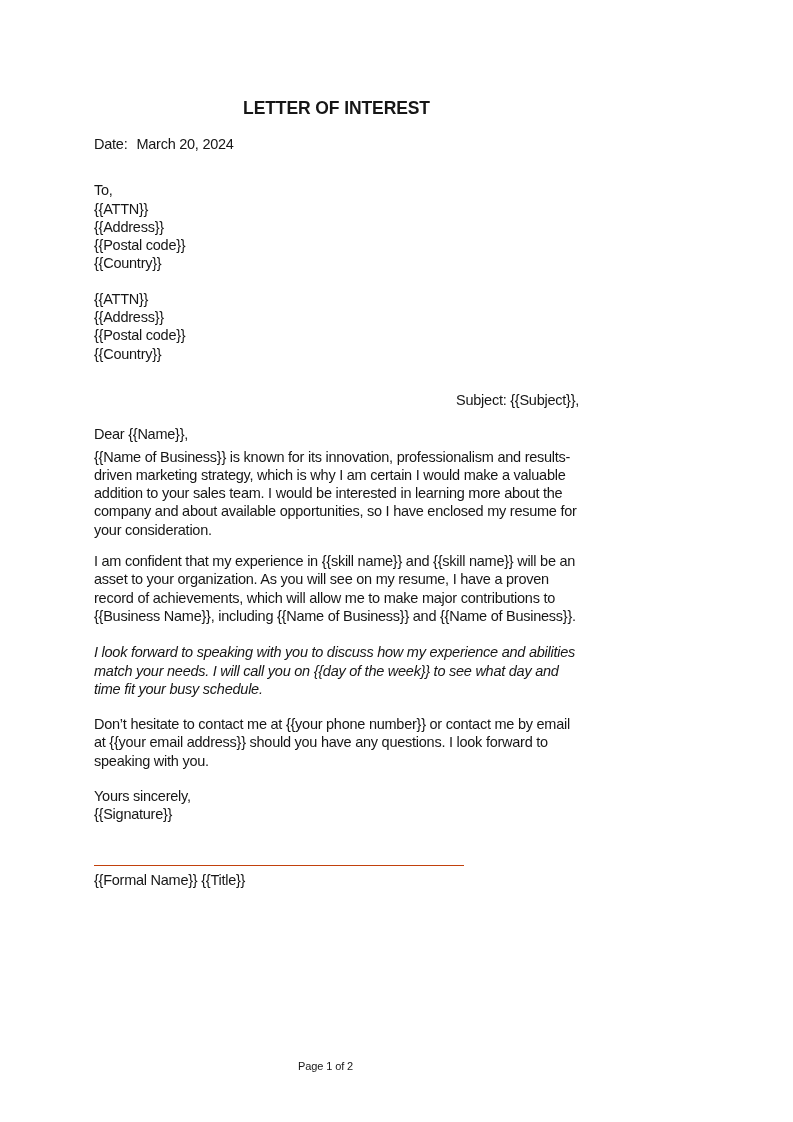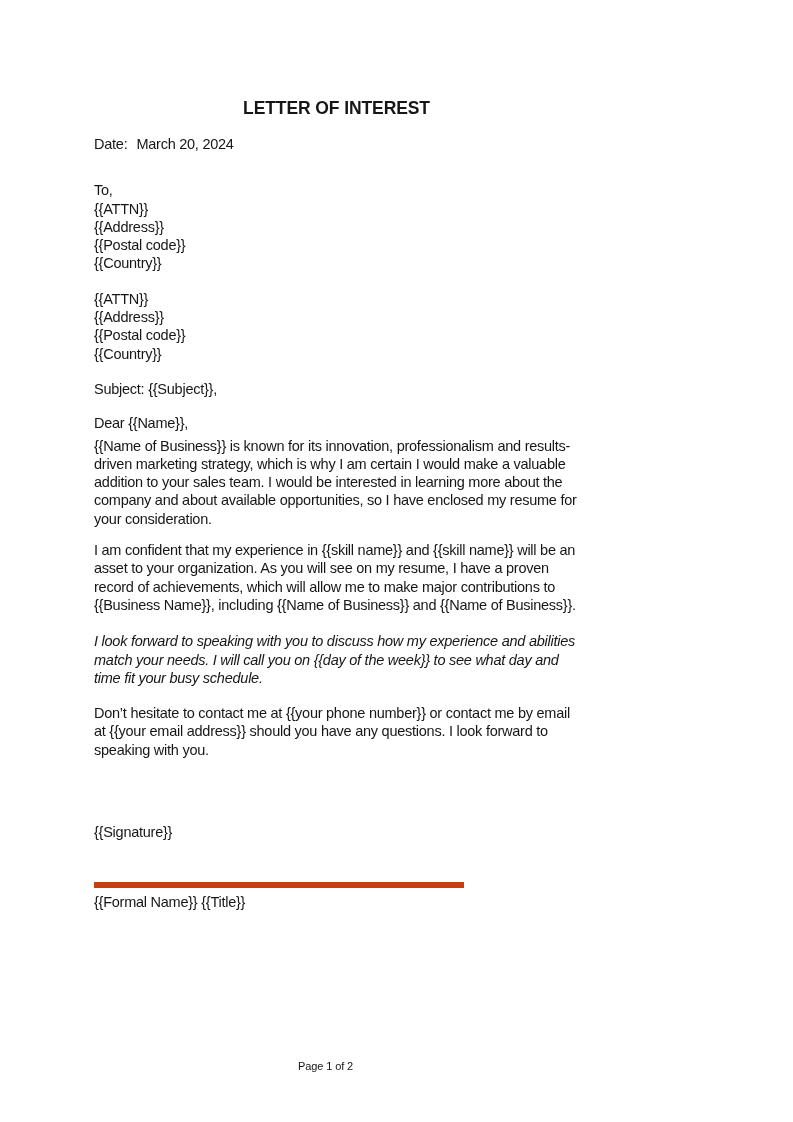--- a/index.html
+++ b/index.html
@@ -27,33 +27,33 @@
     font-size: 17.5px;
     line-height: 22px;
     font-weight: bold;
     letter-spacing: -0.1px;
   }
   .date-line { margin-top: 16px; }
   .date-value { margin-left: 9px; }
   .addr-block { }
   .addr-to { margin-top: 28px; }
   .addr-from { margin-top: 17px; }
-  .subject-line { margin-top: 17px; }
+  .subject-line { margin-top: 28px; text-align: right; }
   .salutation { margin-top: 16px; }
   .para { margin: 0; }
   .p1 { margin-top: 4px; }
   .p2 { margin-top: 13px; }
   .p3 { margin-top: 18px; font-style: italic; }
   .p4 { margin-top: 17px; }
   .closing { margin-top: 17px; }
-  .signature-placeholder { margin-top: 64px; }
+  .signature-placeholder { }
   .signer-box {
     margin-top: 41px;
     width: 370px;
-    border-top: 6px solid #c2410c;
+    border-top: 1px solid #c2410c;
     padding-top: 5px;
   }
   .page-footer {
     position: absolute;
     top: 1059px;
     left: 0;
     width: 100%;
     text-align: center;
     font-size: 11px;
     line-height: 14px;
@@ -175,20 +175,21 @@
 
     <div class="txt subject-line">Subject: {{Subject}},</div>
 
     <div class="txt salutation">Dear {{Name}},</div>
 
     <p class="txt para p1">{{Name of Business}} is known for its innovation, professionalism and results-driven marketing strategy, which is why I am certain I would make a valuable addition to your sales team. I would be interested in learning more about the company and about available opportunities, so I have enclosed my resume for your consideration.</p>
     <p class="txt para p2">I am confident that my experience in {{skill name}} and {{skill name}} will be an asset to your organization. As you will see on my resume, I have a proven record of achievements, which will allow me to make major contributions to {{Business Name}}, including {{Name of Business}} and {{Name of Business}}.</p>
     <p class="txt para p3">I look forward to speaking with you to discuss how my experience and abilities match your needs. I will call you on {{day of the week}} to see what day and time fit your busy schedule.</p>
     <p class="txt para p4">Don’t hesitate to contact me at {{your phone number}} or contact me by email at {{your email address}} should you have any questions. I look forward to speaking with you.</p>
 
+    <div class="txt closing">Yours sincerely,</div>
 
     <div class="txt signature-placeholder">{{Signature}}</div>
 
     <div class="txt signer-box">
       <div>{{Formal Name}} {{Title}}</div>
     </div>
 
   </div>
 
   <div class="page-footer">Page 1 of 2</div>

